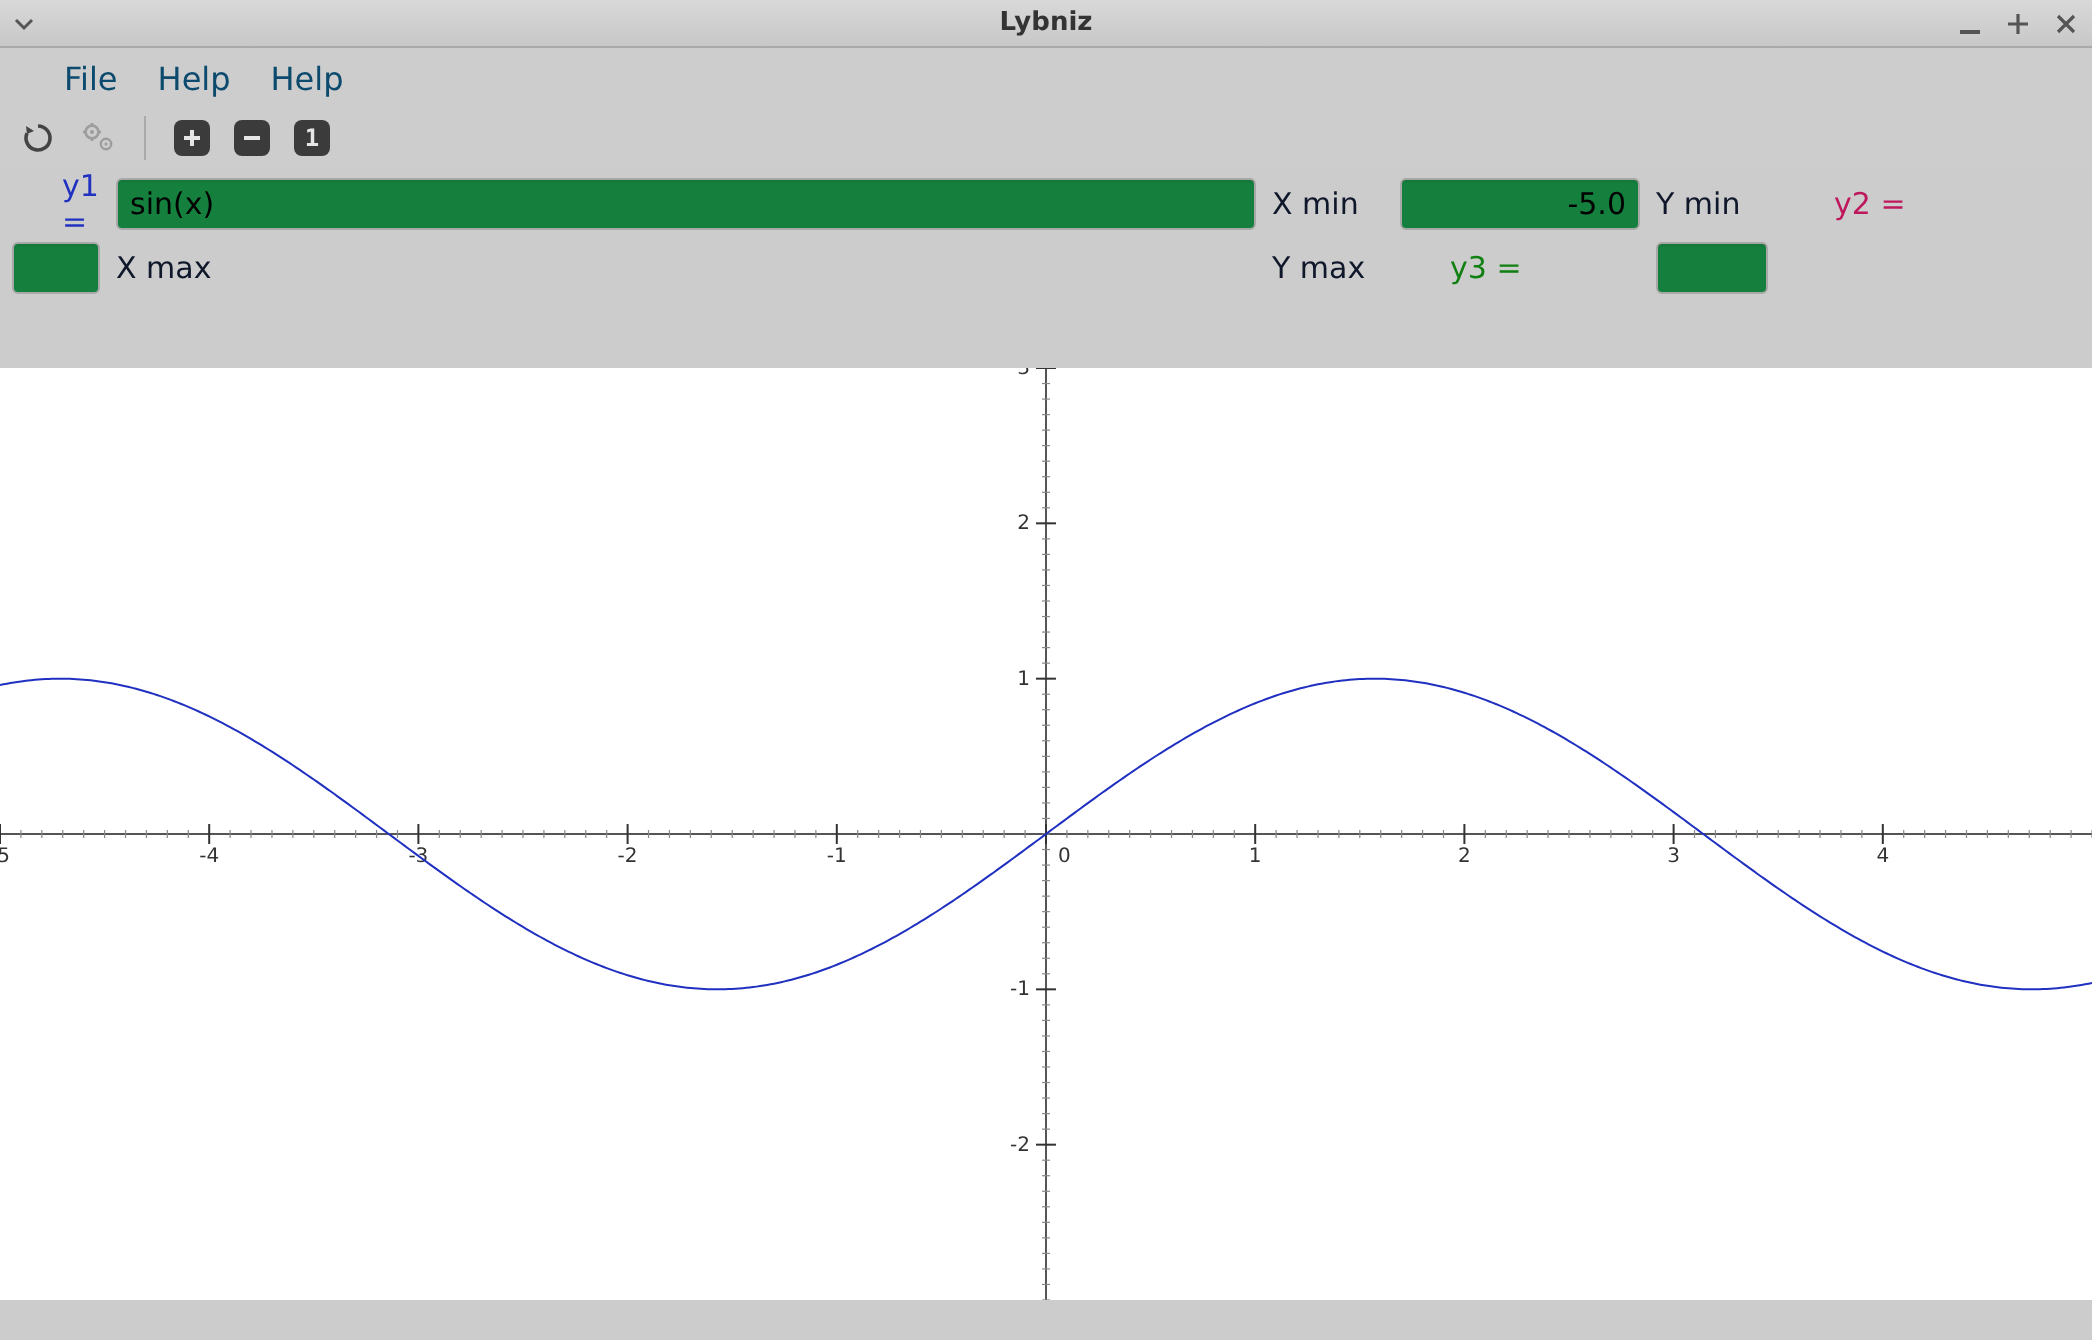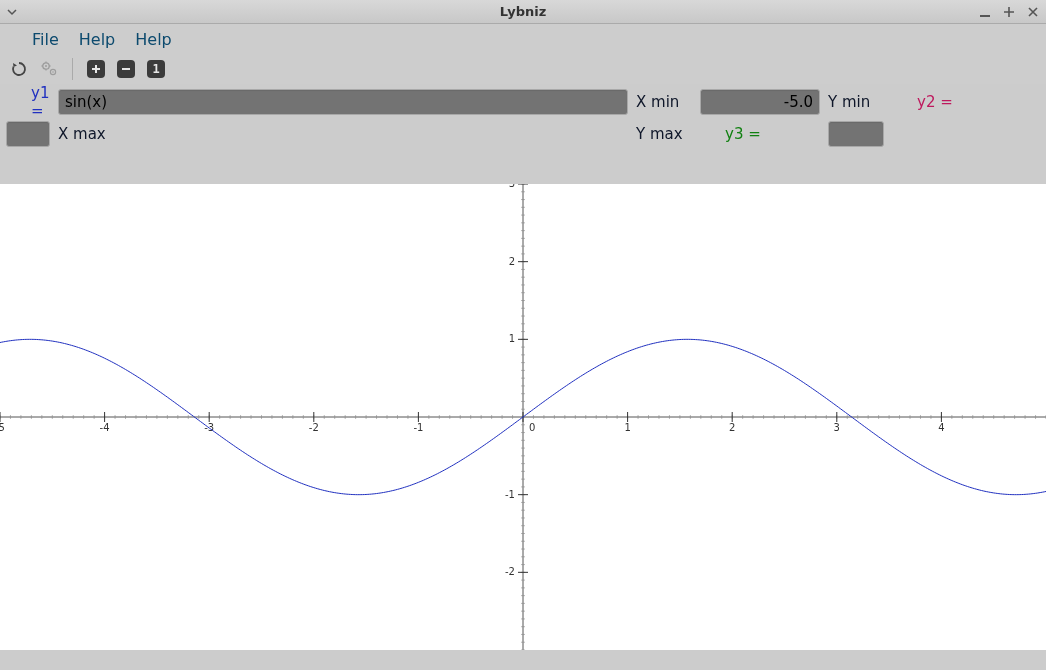--- a/index.html
+++ b/index.html
@@ -111,21 +111,21 @@
   .inputs .ylabel { text-align: left; padding-left:2px;margin-left:23px;}
   .inputs .y1 { color: #2030c0; }
   .inputs .y2 { color: #be185d; }
   .inputs .y3 { color: #108010; }
   .inputs .xylabel { color: #0f172a; }
   .inputs input[type="text"] {
     width: 100%;
     height: 26px;
     border: 1px solid #a8a8a8;
     border-radius: 3px;
-    background: #737373;
+    background: #15803d;
     padding: 2px 6px;
     font-size: 15px;
     font-family: inherit;
     box-shadow: inset 0 1px 1px rgba(0,0,0,0.08);
   }
   .inputs input.num { text-align: right; }
   
   .plot-wrap {
     flex: 1;
     background: #cccccc;

